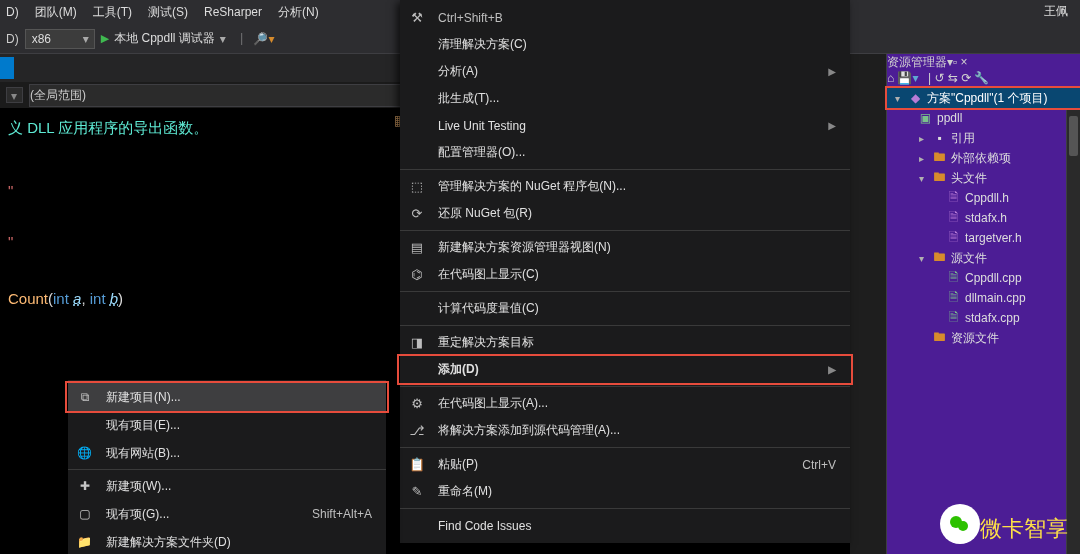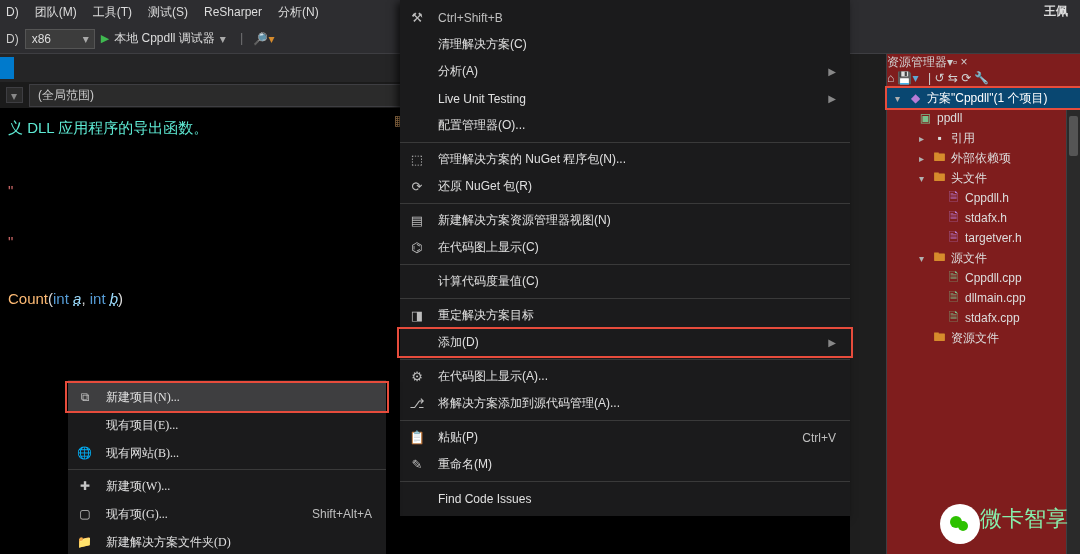--- a/index.html
+++ b/index.html
@@ -11,59 +11,59 @@
 .toolbar { display: flex; align-items: center; height: 30px; background: #2d2d30; padding: 2px 6px; gap: 6px; border-bottom: 1px solid #3e3e42; }
 .toolbar .dd { background: #3c3c3c; border: 1px solid #555; color: #ddd; padding: 2px 18px 2px 6px; position: relative; min-width: 70px; }
 .toolbar .dd::after { content: "▾"; position: absolute; right: 5px; top: 2px; color: #aaa; }
 .toolbar .play { display: flex; align-items: center; gap: 5px; color: #ddd; }
 .toolbar .play .tri { color: #3fb950; font-size: 11px; }
 
 .codearea { background: #000; position: absolute; top: 54px; left: 0; right: 230px; bottom: 0; }
 .tabbar { height: 28px; background: #252526; display: flex; align-items: center; }
 .tabmark { width: 14px; height: 22px; background: #007acc; }
 .scopebar { height: 26px; background: #1b1b1b; display: flex; align-items: center; padding: 0 6px; gap: 6px; }
-.scopebar .dd2 { background: #2b2b2b; border: 1px solid #3e3e42; padding: 2px 20px 2px 8px; color: #ccc; position: relative; min-height: 20px; flex: 1; }
+.scopebar .dd2 { background: #2b2b2b; border: 1px solid #3e3e42; padding: 2px 20px 2px 0; color: #ccc; position: relative; min-height: 20px; flex: 1; }
 .scopebar .dd2:first-child { flex: none; width: 17px; min-height: 16px; padding:0; }
 .scopebar .dd2::after { content: "▾"; position: absolute; right: 5px; top: 1px; color: #888; }
 
 .code { padding: 6px 8px; font-family: Consolas, monospace; font-size: 15px; line-height: 1.8; }
 .code .kw { color: #569cd6; }
 .code .param { color: #9cdcfe; text-decoration: underline dotted; font-style: italic; }
 .code .cm { color: #5eead4; }
 
 .ctx { position: absolute; top: 0; left: 400px; width: 450px; background: #1b1b1c; box-shadow: -3px 2px 8px rgba(0,0,0,.7); z-index: 40; padding: 4px 0; }
 .ctx .row { display: flex; align-items: center; height: 27px; padding: 0 14px 0 6px; gap: 10px; cursor: pointer; }
 .ctx .ic { width: 22px; display: inline-flex; justify-content: center; color: #bdbdbd; font-size: 13px; }
 .ctx .lbl { flex: 1; color: #e0e0e0; }
 .ctx .sc { color: #bfbfbf; font-size: 12px; }
 .ctx .arrow { color: #888; font-size: 10px; }
 .ctx .sep { height: 1px; background: #3a3a3a; margin: 3px 0; }
-.ctx .hl { position: relative; }
+.ctx .hl { position: relative; font-weight: bold; }
 .ctx .hl::before { content: ""; position: absolute; inset: -2px -3px; border: 2px solid #e74c3c; pointer-events: none; }
 
 .sub { position: absolute; top: 380px; left: 68px; width: 318px; background: #1b1b1c; box-shadow: 2px 2px 10px rgba(0,0,0,.8); z-index: 60; padding: 3px 0; }
 .sub .row { display: flex; align-items: center; height: 28px; padding: 0 14px 0 6px; gap: 10px; cursor: pointer; }
 .sub .ic { width: 22px; display:inline-flex; justify-content:center; color:#c6c6c6; }
-.sub .lbl { flex:1; color:#e0e0e0;font-family:Liberation Serif, serif; }
+.sub .lbl { flex:1; color:#e0e0e0; }
 .sub .sc { color:#bfbfbf; font-size:12px; }
 .sub .hl { background:#3e3e40; position:relative; }
 .sub .hl::before { content:""; position:absolute; inset:-2px -3px; border:2px solid #e74c3c; pointer-events:none; }
 .sub .sep { height:1px; background:#3a3a3a; margin:2px 0; }
 .tree { padding:3px 0; }
 .tree .nd { display:flex; align-items:center; height:20px; padding:0 4px; gap:4px; cursor:pointer; color:#ddd; }
 .tree .nd .tw { width:13px; text-align:center; color:#b0b0b0; font-size:10px; }
 .tree .nd .ico { width:15px; font-size:12px; text-align:center; }
 .tree .d0{} .tree .d1{padding-left:14px;} .tree .d2{padding-left:28px;} .tree .d3{padding-left:42px;}
 .tree .sel { background:#094771; color:#fff; position:relative; }
 .tree .sel::before { content:""; position:absolute; inset:-2px -2px; border:2px solid #e74c3c; pointer-events:none; }
 .c-orange{color:#d68b2c;} .c-blue{color:#5fa8d3;} .c-purple{color:#b87bd6;} .c-green{color:#7ac18c;}
 
-.brand { position:absolute; right:12px; bottom:10px; display:flex; align-items:flex-start; gap:0; color:#86efac; font-size:22px; z-index:5; }
+.brand { position:absolute; right:12px; bottom:10px; display:flex; align-items:flex-end; gap:0; color:#fde047; font-size:22px; z-index:5; }
 .brand .disc{width:40px;height:40px;border-radius:50%;background:#fff;display:flex;align-items:center;justify-content:center;}
-.user{position:absolute;right:12px;top:3px;color:#ddd;font-weight:bold;}
+.user{position:absolute;right:12px;top:3px;color:#ddd;}
 .tally{position:absolute;left:394px;top:58px;color:#c7955e;font-size:14px;}
 .scroll-right{position:absolute;right:0;top:54px;bottom:0;width:14px;background:#2a2a2a;border-left:1px solid #3e3e42;}
 .scroll-right .thumb{position:absolute;top:8px;left:2px;right:2px;height:40px;background:#555;border-radius:2px;}
 </style>
 </head>
 <body>
 
 
 
 <div class="topbar">
@@ -117,20 +117,24 @@
       <span class="ic"></span>
       <span class="lbl">清理解决方案(C)</span>
     </div>
   <div class="row">
       <span class="ic"></span>
       <span class="lbl">分析(A)</span>
       <span class="arrow">▶</span>
     </div>
   <div class="row">
       <span class="ic"></span>
+      <span class="lbl">批生成(T)...</span>
+    </div>
+  <div class="row">
+      <span class="ic"></span>
       <span class="lbl">Live Unit Testing</span>
       <span class="arrow">▶</span>
     </div>
   <div class="row">
       <span class="ic"></span>
       <span class="lbl">配置管理器(O)...</span>
     </div>
   <div class="sep"></div>
   <div class="row">
       <span class="ic">⬚</span>
@@ -212,21 +216,21 @@
       <span class="ic">▢</span>
       <span class="lbl">现有项(G)...</span>
       <span class="sc">Shift+Alt+A</span>
     </div>
   <div class="row">
       <span class="ic c-orange">📁</span>
       <span class="lbl">新建解决方案文件夹(D)</span>
     </div>
 </div>
 
-<div style="position:absolute;top:54px;right:0;width:194px;bottom:0;background:#7f1d1d;border-left:1px solid #3e3e42">
+<div style="position:absolute;top:54px;right:0;width:194px;bottom:0;background:#4c1d95;border-left:1px solid #3e3e42">
   <div class="scroll-right">
       <span class="thumb"></span>
     </div>
   <div class="hdr"><span class="grow">资源管理器</span><span>▾</span><span style="margin-left:auto">▫ ×</span></div>
   <div class="tb">
     <span>⌂</span>
     <span class="c-blue">💾▾</span>
     <span style="margin-left:6px">|</span>
     <span>↺</span>
     <span>⇆</span>

